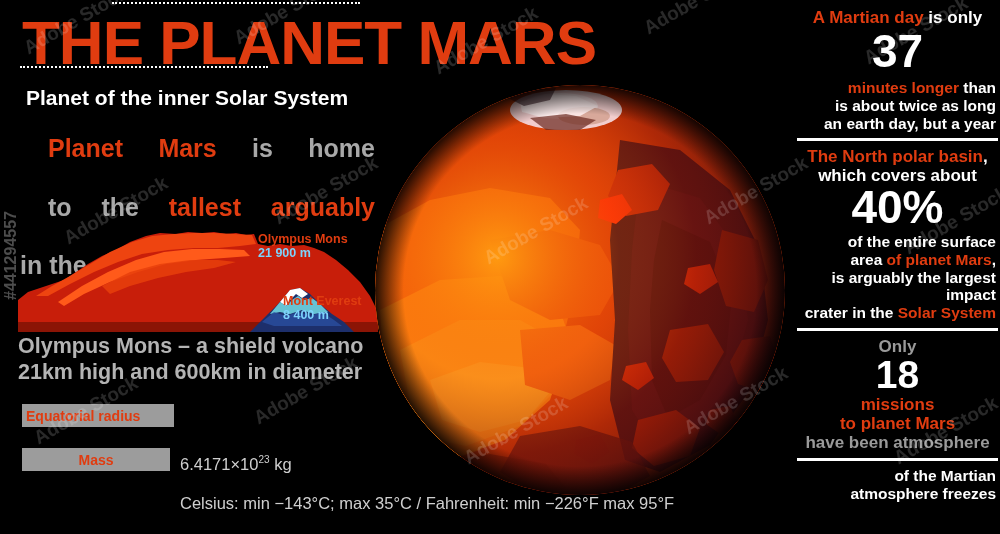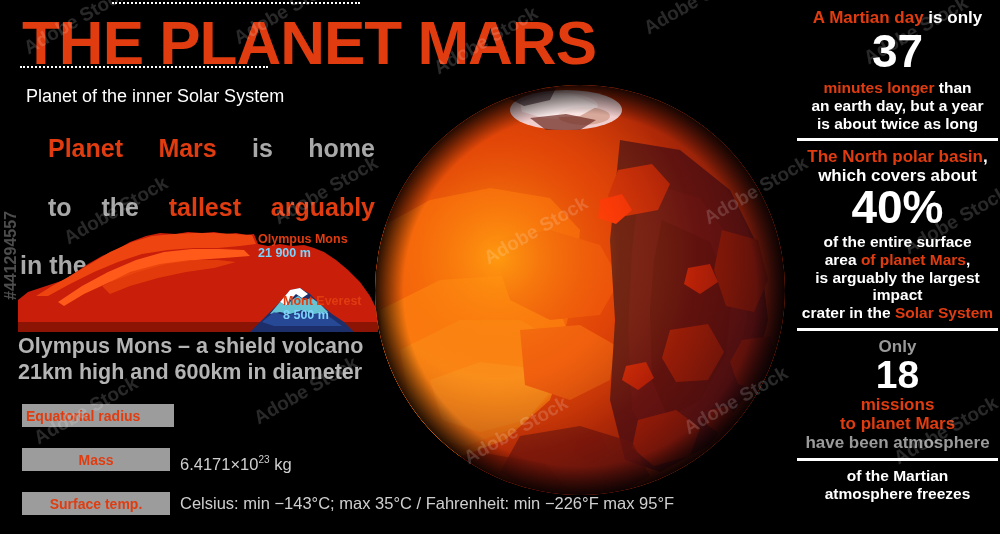--- a/index.html
+++ b/index.html
@@ -12,21 +12,21 @@
   .stage{position:absolute;inset:0;overflow:hidden;}
 
   
   #title{
     position:absolute;left:22px;top:12px;
     font-size:62px;font-weight:bold;letter-spacing:-1px;
     color:#e03c10;line-height:1;white-space:nowrap;
   }
   #subtitle{
     position:absolute;left:26px;top:86px;
-    font-size:18px;font-weight:normal;color:#ffffff;white-space:nowrap;
+    font-size:21px;font-weight:bold;color:#ffffff;white-space:nowrap;
   }
 
   
   #lead{
     position:absolute;left:20px;top:134px;width:355px;
     font-size:25px;font-weight:bold;line-height:1.17;
     color:#a8a8a8;text-align:justify;
   }
   #lead .hl{color:#e03c10;}
   #lead .l1,#lead .l2{display:block;text-align:justify;margin-left:28px;}
@@ -86,21 +86,21 @@
   .panel{position:relative;padding:0 4px;}
   .panel .line{display:block;}
   .or{color:#e03c10;}
   .gr{color:#9a9a9a;}
   .big{
     display:block;font-weight:bold;color:#ffffff;line-height:0.96;
   }
   .divider{
     height:3px;background:#ffffff;margin:6px 2px;width:201px;
   }
-  .t-md{font-size:15.5px;font-weight:bold;line-height:1.14;}
+  .t-md{font-size:15.5px;font-weight:bold;line-height:1.14;text-align:right;}
   .t-lg{font-size:17px;font-weight:bold;line-height:1.12;}
 
   #p1{padding-top:8px;}
   #p1 .big{font-size:46px;margin:2px 0 6px;}
   #p2 .big{font-size:46px;margin:0px 0 4px;}
   #p3 .big{font-size:39px;margin:0px 0 2px;}
   #p4 .big{font-size:44px;margin:2px 0 4px;letter-spacing:-1px;}
 
   
   .wm{
@@ -150,38 +150,37 @@
   </div>
   <div class="dotline" id="dot-olympus"></div>
   <div class="dotline" id="dot-everest"></div>
 
   <div class="mlabel" id="lab-olympus">
     <span class="name">Olympus Mons</span>
     <span class="val">21 900 m</span>
   </div>
   <div class="mlabel" id="lab-everest">
     <span class="name">Mont Everest</span>
-    <span class="val">8 500 m</span>
+    <span class="val">8 400 m</span>
   </div>
 
   <div id="caption">
     <span>Olympus Mons – a shield volcano</span>
     <span>21km high and 600km in diameter</span>
   </div>
 
   <div id="facts">
     <div class="frow">
       <div class="fchip left">Equatorial radius</div>
     </div>
     <div class="frow">
       <div class="fchip">Mass</div>
       <div class="fval"><span>6.4171×10</span><sup>23</sup><span> kg</span></div>
     </div>
     <div class="frow">
-      <div class="fchip">Surface temp.</div>
       <div class="fval">Celsius: min −143°C; max 35°C  /  Fahrenheit: min −226°F max 95°F</div>
     </div>
   </div>
 
   <div id="planet-wrap">
     <svg width="420" height="420" viewBox="0 0 420 420" xmlns="http://www.w3.org/2000/svg">
       <defs>
         <clipPath id="globe">
             <circle cx="210" cy="210" r="205"></circle>
           </clipPath>
@@ -241,22 +240,22 @@
       </g>
     </svg>
   </div>
 
   <div id="rail">
 
     <div class="panel" id="p1">
       <span class="line t-lg"><span class="or">A Martian day</span> <span>is only</span></span>
       <span class="big">37</span>
       <span class="line t-md"><span class="or">minutes longer</span> <span>than</span></span>
+      <span class="line t-md">is about twice as long</span>
       <span class="line t-md">an earth day, but a year</span>
-      <span class="line t-md">is about twice as long</span>
     </div>
 
     <div class="divider"></div>
 
     <div class="panel" id="p2">
       <span class="line t-lg"><span class="or">The North polar basin</span><span>,</span></span>
       <span class="line t-lg">which covers about</span>
       <span class="big">40%</span>
       <span class="line t-md">of the entire surface</span>
       <span class="line t-md"><span>area</span> <span class="or">of planet Mars</span><span>,</span></span>

